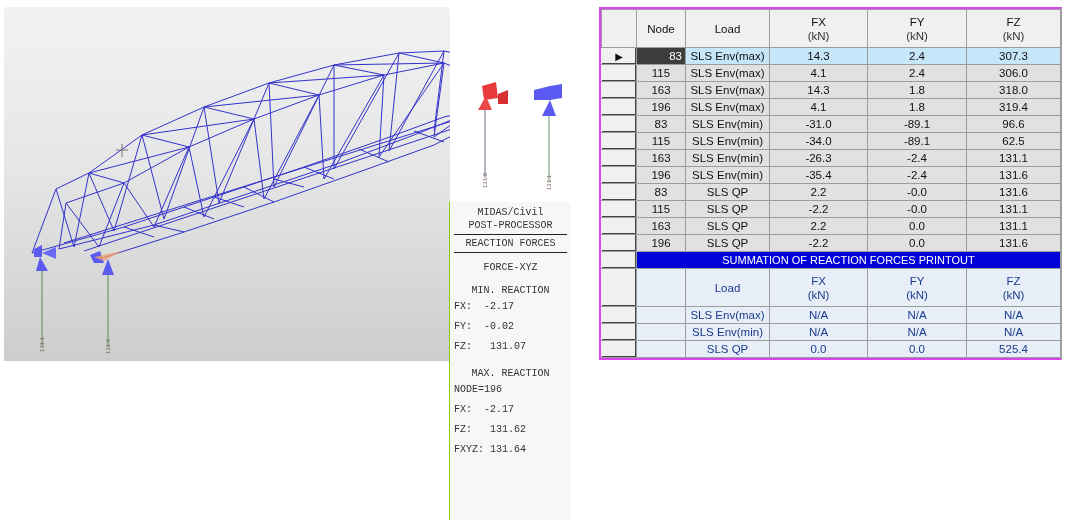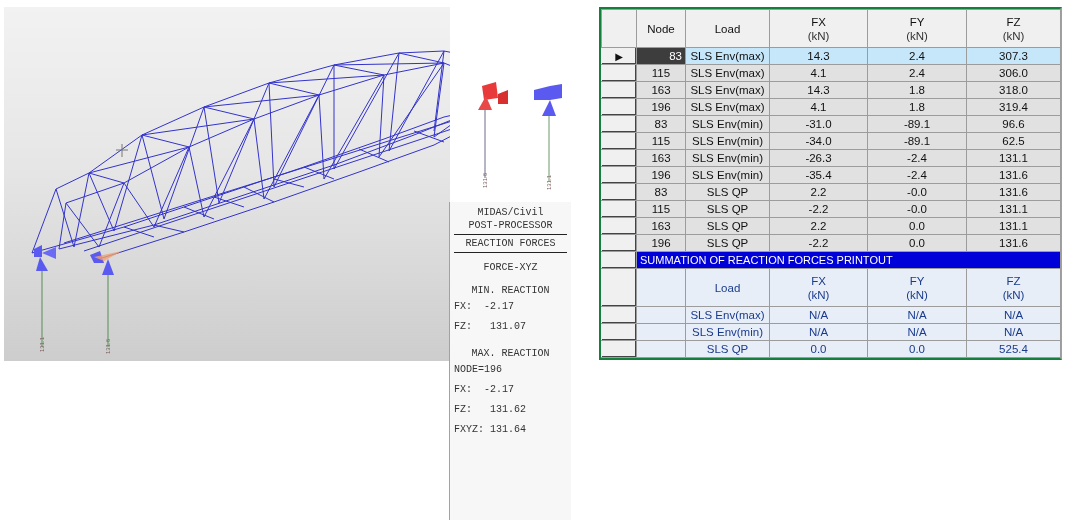--- a/index.html
+++ b/index.html
@@ -23,34 +23,34 @@
     }
     #legend .c { text-align: center; line-height: 13px; }
     #legend .hr { border-top: 1px solid #222; margin: 2px 0 2px 0; }
     #legend .l { line-height: 20px; white-space: pre; }
     #legend .sp { height: 10px; }
     #legend .gap { height: 6px; }
 
     
     #grid {
       position: absolute; left: 599px; top: 7px; width: 463px;
-      border: 2px solid #15803d; border-right: 2px solid #a0a0a0;
+      border: 2px solid #d946ef; border-right: 2px solid #a0a0a0;
       background: #f0f0f0;
     }
     table { border-collapse: collapse; width: 100%; table-layout: fixed; font-size: 11.5px; color: #111; }
     td, th { border: 1px solid #9c9c9c; height: 17px; padding: 0 3px; white-space: nowrap; overflow: hidden; }
     th { font-weight: normal; background: #f0f0f0; text-align: center; height: 38px; line-height: 14px; }
     th .unit { display: block; color: #333; }
     td.sel { background: #f0f0f0; border-left: 1px solid #f5f5f5; box-shadow: inset -1px -1px 0 #444; text-align: center; font-size: 10px; }
     td.num { text-align: center; background: #e1e1e1; }
     td.txt { text-align: center; background: #e1e1e1; }
     tr.active td.node { background: #3d3d3d; color: #fff; text-align: right; }
     tr.active td.hl { background: #c6e6fa; }
     tr.active td.txt.hl { background: #c6e6fa; }
-    tr.banner td.bnr { background: #0000d8; color: #fff; font-size: 11px; }
+    tr.banner td.bnr { background: #0000d8; color: #fff; text-align: center; font-size: 11px; }
     tr.sum-head th { background: #e8eef8; color: #1a3b8c; }
     tr.sum-head th .unit { color: #1a3b8c; }
     tr.sum td.num, tr.sum td.txt, tr.sum td.blank { background: #e8eef8; color: #1a3b8c; }
     tr.sum td.blank, tr.sum-head th.blank { background: #e8eef8; }
   </style>
 </head>
 <body>
 
 <div id="viewport">
   <svg width="446" height="354" viewBox="0 0 446 354">
@@ -150,20 +150,21 @@
   <div class="c">MIDAS/Civil</div>
   <div class="c">POST-PROCESSOR</div>
   <div class="hr"></div>
   <div class="c">REACTION FORCES</div>
   <div class="hr"></div>
   <div class="gap"></div>
   <div class="c">FORCE-XYZ</div>
   <div class="sp"></div>
   <div class="c">MIN. REACTION</div>
   <div class="l">FX:  -2.17</div>
+  <div class="l">FY:  -0.02</div>
   <div class="l">FZ:   131.07</div>
   <div class="sp"></div>
   <div class="c">MAX. REACTION</div>
   <div class="l">NODE=196</div>
   <div class="l">FX:  -2.17</div>
   <div class="l">FZ:   131.62</div>
   <div class="l">FXYZ: 131.64</div>
 </div>
 
 <div id="grid">

